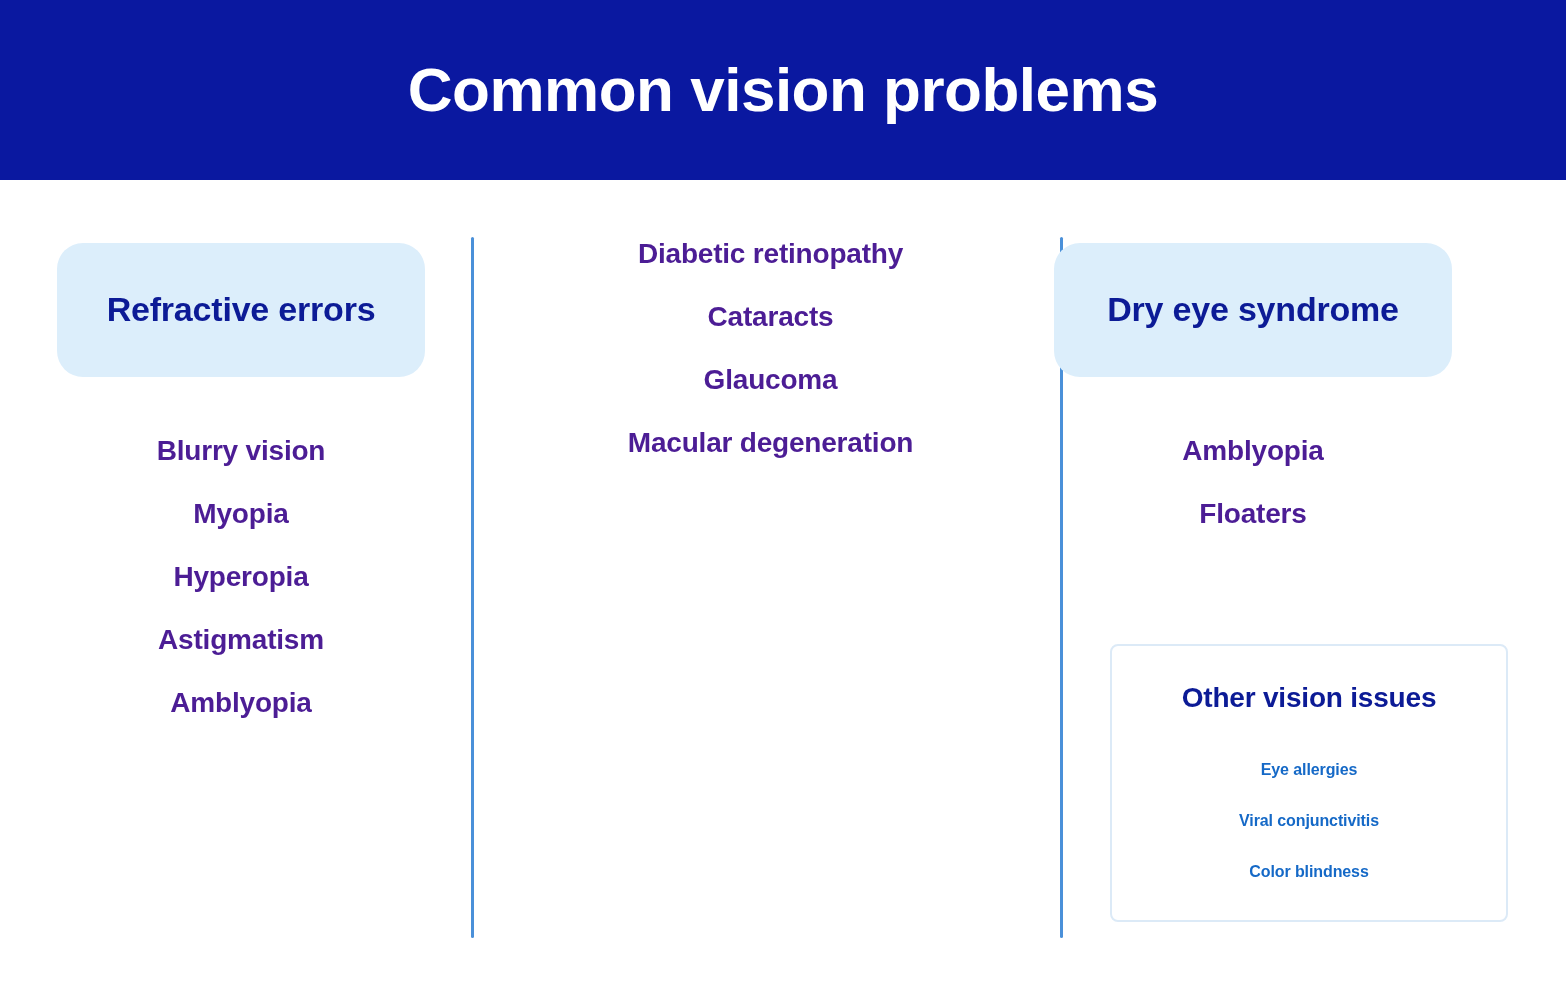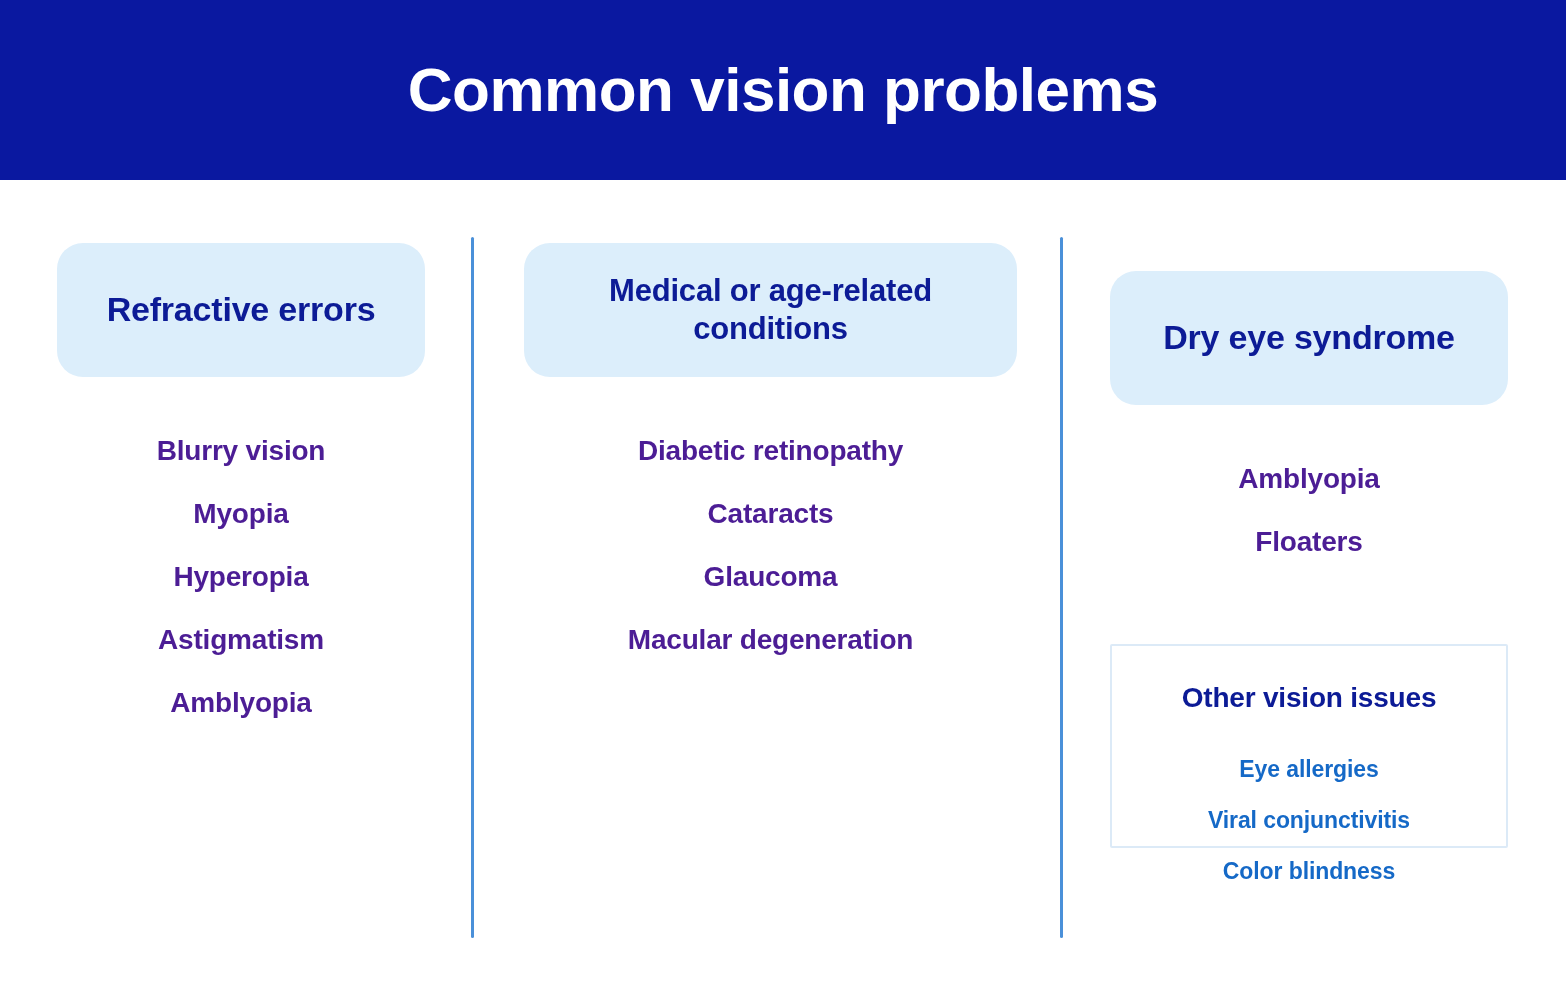--- a/index.html
+++ b/index.html
@@ -58,21 +58,21 @@
   }
   .divider-1 { left: 471px; }
   .divider-2 { left: 1060px; }
 
   .column {
     position: absolute;
     top: 0;
   }
   .col-1 { left: 57px;   width: 368px; }
   .col-2 { left: 524px;  width: 493px; }
-  .col-3 { left: 1110px; width: 398px; margin-top: 28px; }
+  .col-3 { left: 1054px; width: 398px; }
 
   .cat-header {
     background: #DCEEFB;
     border-radius: 26px;
     min-height: 134px;
     box-sizing: border-box;
     display: flex;
     align-items: center;
     justify-content: center;
     padding: 12px 18px;
@@ -104,44 +104,44 @@
     text-align: center;
     white-space: nowrap;
   }
 
   
   .other-card {
     position: absolute;
     left: 1110px;
     top: 464px;       
     width: 398px;
-    height: 204px;    
+    height: 278px;    
     box-sizing: border-box;
     border: 2px solid #DCEAF7;
-    border-radius: 2px;
+    border-radius: 8px;
     background: #ffffff;
     padding-top: 38px;
   }
   .other-title {
     color: #0C1B96;
     font-size: 28px;
     font-weight: bold;
     text-align: center;
     letter-spacing: -0.2px;
     line-height: 1;
   }
   .other-list {
     margin: 0;
     padding: 0;
     list-style: none;
     margin-top: 32px;
   }
   .other-list li {
     color: #1569C7;
-    font-size: 23px;
+    font-size: 16px;
     font-weight: bold;
     line-height: 51px;
     text-align: center;
     letter-spacing: -0.1px;
     white-space: nowrap;
   }
 </style>
 </head>
 <body>
 
@@ -161,23 +161,20 @@
     <ul class="item-list">
       <li>Blurry vision</li>
       <li>Myopia</li>
       <li>Hyperopia</li>
       <li>Astigmatism</li>
       <li>Amblyopia</li>
     </ul>
   </div>
 
   <div class="column col-2">
-    <div class="cat-header">
-      <span class="cat-header-text">Medical or age-related conditions</span>
-    </div>
     <ul class="item-list">
       <li>Diabetic retinopathy</li>
       <li>Cataracts</li>
       <li>Glaucoma</li>
       <li>Macular degeneration</li>
     </ul>
   </div>
 
   <div class="column col-3">
     <div class="cat-header">

